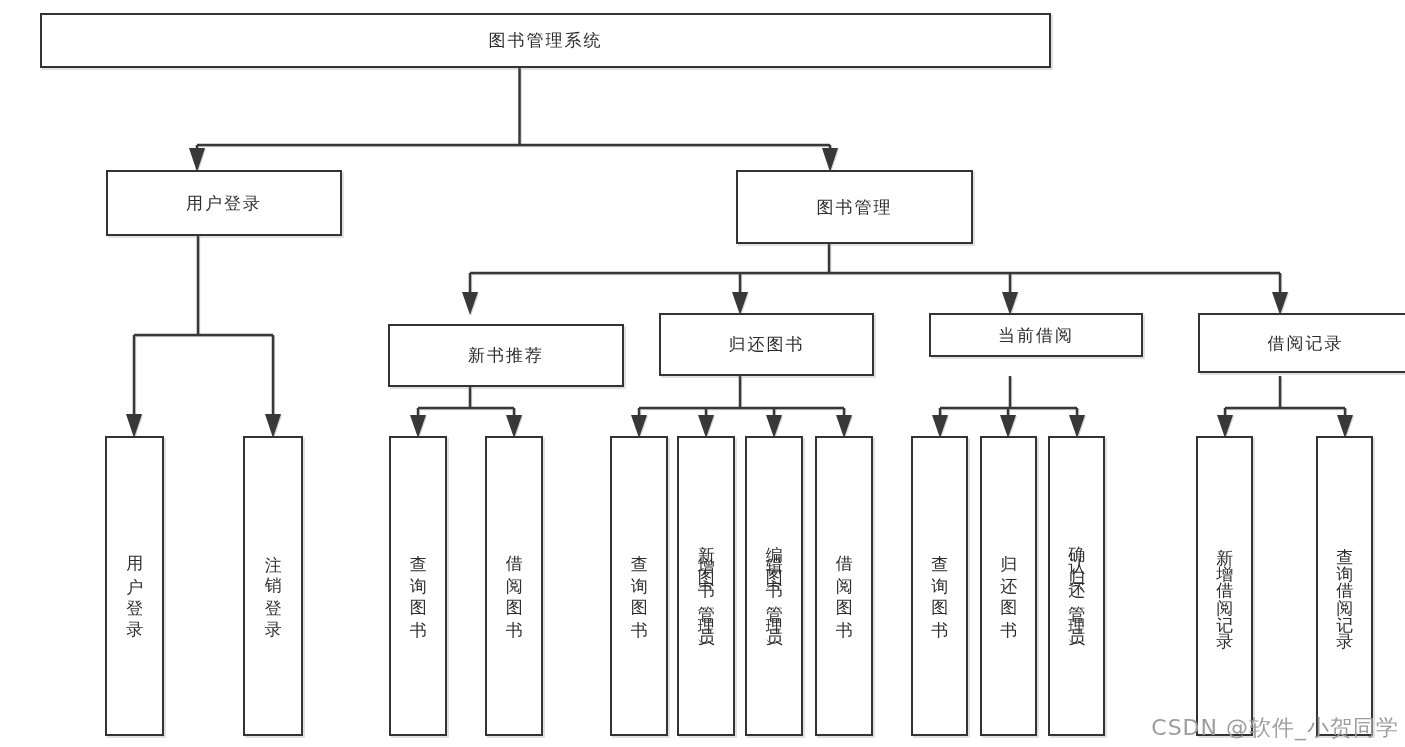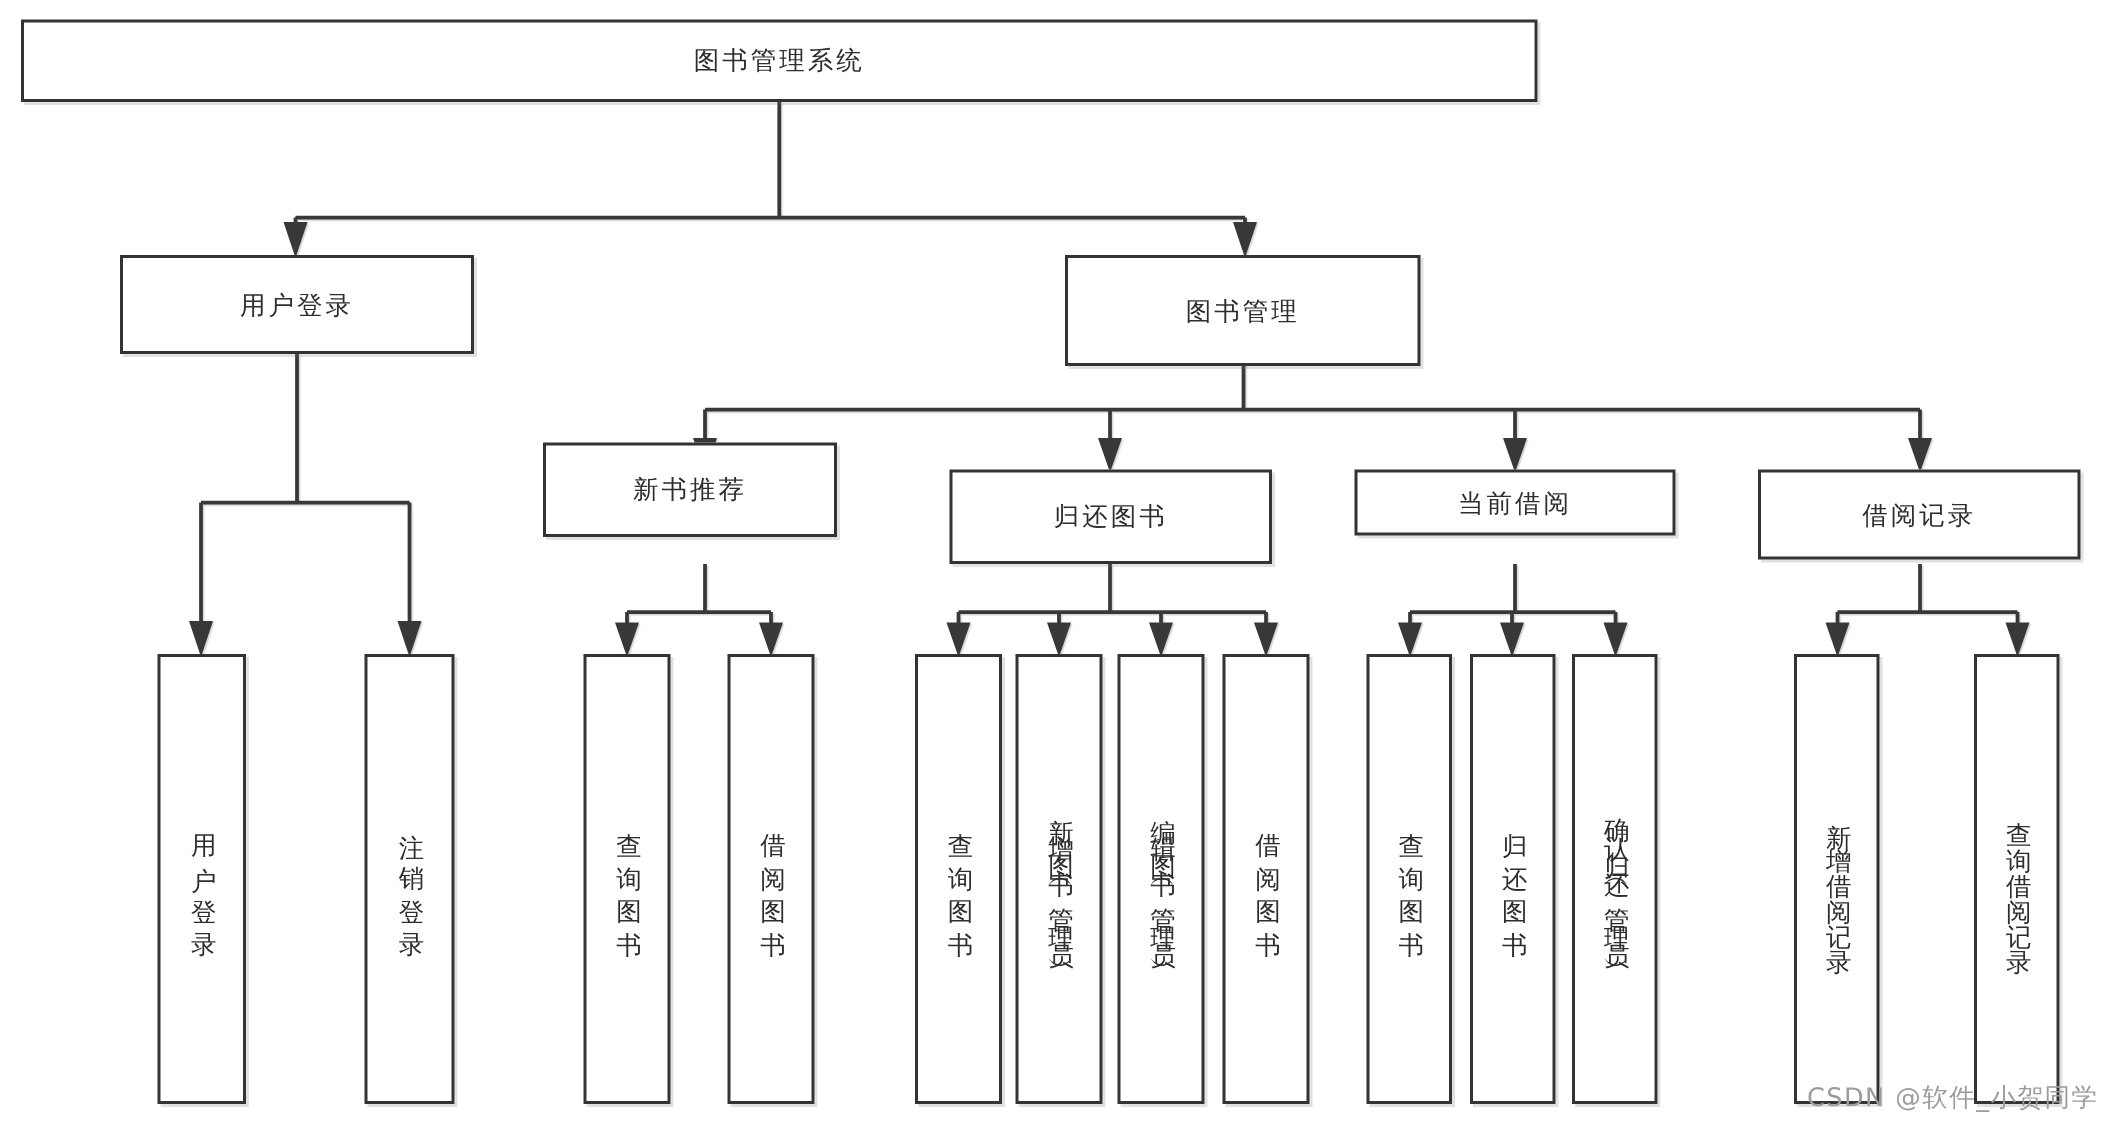--- a/index.html
+++ b/index.html
@@ -19,36 +19,36 @@
     position:absolute;
     box-sizing:border-box;
     border:2px solid #333;
     background:#fff;
     display:flex;
     align-items:center;
     justify-content:center;
     z-index:2;
     box-shadow:2px 2px 0 rgba(120,120,120,0.22);
   }
-  .h{font-size:17px;letter-spacing:2px;white-space:nowrap;}
+  .h{font-size:17px;letter-spacing:2px;white-space:nowrap;margin-left:26px;}
   .v span{
     writing-mode:vertical-rl;
     text-orientation:mixed;
     font-size:17px;
     line-height:1.15;
     letter-spacing:12px;
     white-space:nowrap;
   }
   .v.sp-wide span{letter-spacing:22px;}
   .v.sp-med span{letter-spacing:17px;}
   .watermark{
     position:absolute;
     right:6px;bottom:4px;
     z-index:5;
-    font-size:17px;
+    font-size:22px;
     color:#9c9c9c;
     letter-spacing:1px;
     white-space:nowrap;
   }
 </style>
 </head>
 <body>
 
 <div id="canvas">
 
@@ -97,21 +97,21 @@
       <polygon points="1217,415 1233,415 1225,438"></polygon>
       <polygon points="1337,415 1353,415 1345,438"></polygon>
     </g>
   </svg>
 
   <div class="box h" style="left:14px;top:13px;width:1011px;height:55px">图书管理系统</div>
 
   <div class="box h" style="left:80px;top:170px;width:236px;height:66px">用户登录</div>
   <div class="box h" style="left:710px;top:170px;width:237px;height:74px">图书管理</div>
 
-  <div class="box h" style="left:362px;top:295px;width:196px;height:63px">新书推荐</div>
+  <div class="box h" style="left:362px;top:324px;width:236px;height:63px">新书推荐</div>
   <div class="box h" style="left:633px;top:313px;width:215px;height:63px">归还图书</div>
   <div class="box h" style="left:903px;top:313px;width:214px;height:44px">当前借阅</div>
   <div class="box h" style="left:1172px;top:313px;width:215px;height:60px">借阅记录</div>
 
   <div class="box v sp-wide" style="left:105px;top:436px;width:59px;height:300px">
       <span>用户登录</span>
     </div>
   <div class="box v sp-wide" style="left:243px;top:436px;width:60px;height:300px">
       <span>注销登录</span>
     </div>

